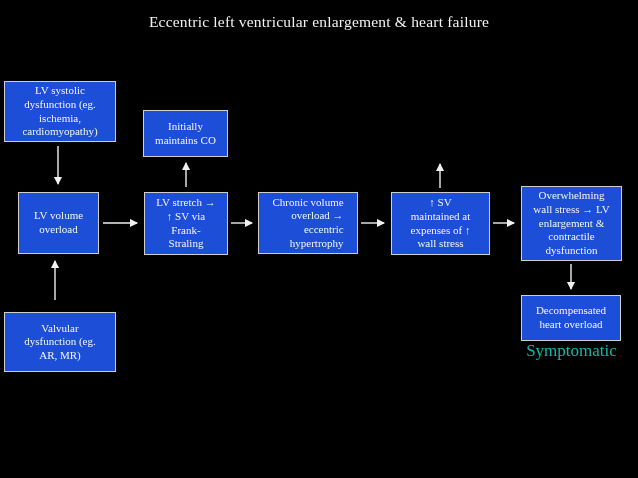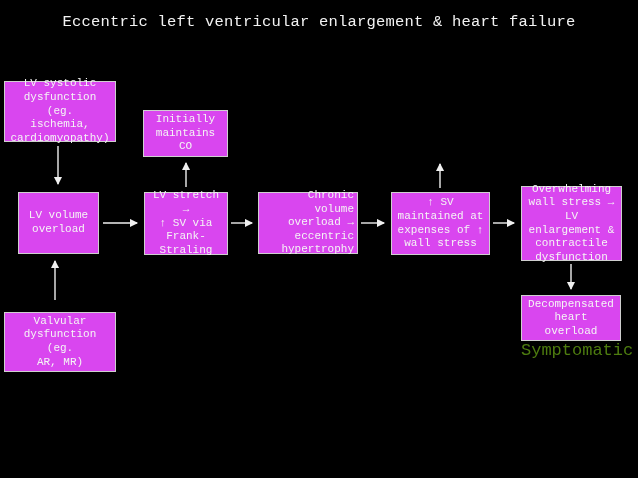--- a/index.html
+++ b/index.html
@@ -5,39 +5,39 @@
   html, body {
     margin: 0;
     padding: 0;
     background: #000;
   }
   #slide {
     position: relative;
     width: 638px;
     height: 478px;
     background: #000000;
-    font-family: Liberation Mono, monospace;
+    font-family: Liberation Serif, serif;
     color: #ffffff;
     overflow: hidden;
   }
   #slide-title {
     position: absolute;
     top: 13px;
     left: 0;
     width: 638px;
     text-align: center;
     font-size: 15.5px;
     color: #f2f2f2;
     letter-spacing: 0.2px;
   }
   .node {
     position: absolute;
     box-sizing: border-box;
     border: 1.4px solid #cfcfcf;
-    background: #d946ef;
+    background: #1d4ed8;
     display: flex;
     align-items: center;
     justify-content: center;
     text-align: center;
     padding: 2px 3px;
   }
   .node-label {
     white-space: pre-line;
     font-size: 11px;
     line-height: 1.24;
@@ -54,21 +54,21 @@
   #n-overwhelming       { left: 521px; top: 186px; width: 101px; height: 75px; text-align: center; }
   #n-decompensated      { left: 521px; top: 295px; width: 100px; height: 46px; }
   #n-valvular           { left: 4px;   top: 312px; width: 112px; height: 60px; align-items: center; }
   #symptomatic-label {
     position: absolute;
     left: 521px;
     top: 341px;
     width: 101px;
     text-align: center;
     font-size: 17px;
-    color: #4d7c0f;
+    color: #14b8a6;
   }
   #arrow-layer {
     position: absolute;
     left: 0;
     top: 0;
     pointer-events: none;
   }
   #arrow-layer line {
     stroke: #f0f0f0;
     stroke-width: 1.4;

